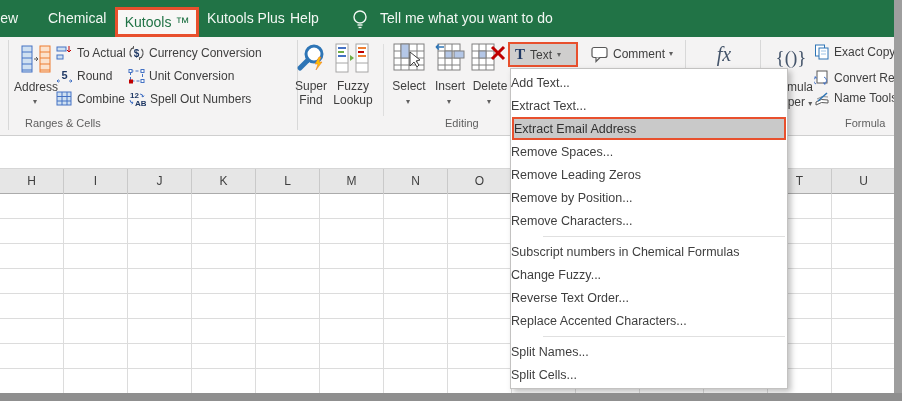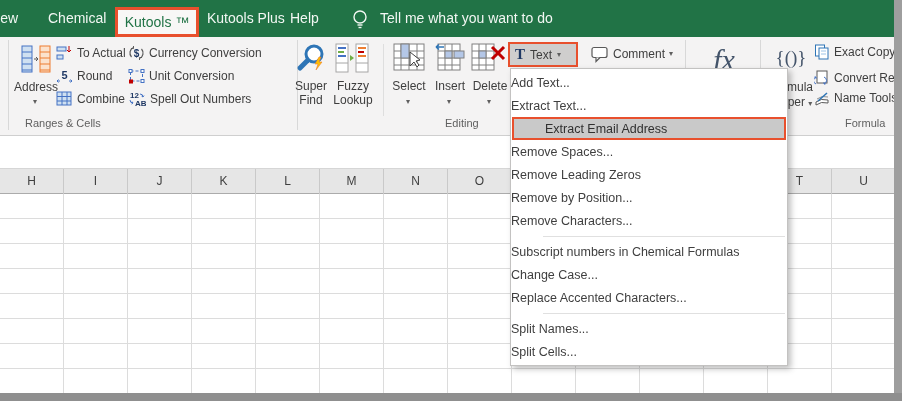--- a/index.html
+++ b/index.html
@@ -23,40 +23,40 @@
   .smallbtn { position:absolute; height:18px; display:flex; align-items:center; gap:4px; font-size:12px; color:#3e3e3e; white-space:nowrap; }
   .caret { font-size:8px; color:#5f5f5f; line-height:8px; }
   .caret-abs { position:absolute; font-size:8px; color:#5f5f5f; }
 
   .textbtn { position:absolute; left:508px; top:5px; width:70px; height:25px; background:#cfcecd;
              border:2px solid #e8502d; display:flex; align-items:center; padding-left:5px; gap:5px; }
   .textbtn .tglyph { font-family:"Liberation Serif", serif; font-weight:bold; font-size:15px; color:#1f3864; line-height:15px; }
   .textbtn .tlabel { font-size:12px; color:#3e3e3e;text-align:center; }
 
   .fxglyph { position:absolute; left:700px; top:6px; width:48px; font-family:"Liberation Serif", serif;
-             font-style:italic; font-size:30px; color:#44546a; text-align:center; }
+             font-style:italic; font-size:20px; color:#44546a; text-align:center; }
   .bracesglyph { position:absolute; left:762px; top:10px; width:58px; font-family:"Liberation Serif", serif;
                  font-size:19px; color:#44546a; text-align:center; }
 
   
   .fxstrip { position:absolute; left:0; top:136px; width:894px; height:33px; background:#ffffff; border-bottom:1px solid #d6d6d6; }
   .colheaders { position:absolute; left:0; top:169px; width:896px; height:25px; background:#e6e6e6;
                 border-bottom:1px solid #ababab; display:flex; }
   .colheaders .col { width:64px; height:25px; line-height:24px; text-align:center; font-size:12px; color:#3f3f3f;
                      border-right:1px solid #c9c9c9; }
   .grid { position:absolute; left:0; top:194px; width:894px; height:199px; background:#ffffff;
           background-image:
             repeating-linear-gradient(to right, transparent 0px, transparent 63px, #dcdcdc 63px, #dcdcdc 64px),
             repeating-linear-gradient(to bottom, transparent 0px, transparent 24px, #dcdcdc 24px, #dcdcdc 25px); }
 
   
   .menu { position:absolute; left:510px; top:68px; width:278px; background:#ffffff; border:1px solid #c3c2c1;
           box-shadow:3px 3px 6px rgba(0,0,0,0.25); z-index:40; padding:2px 0; }
   .mitem { height:23px; display:flex; align-items:center; font-size:12.5px; color:#3f3f3f; white-space:nowrap; }
-  .mitem.hl { background:#c9c9c9; border:2px solid #e8502d; margin:0 1px; padding-left:31px; color:#303030; }
+  .mitem.hl { background:#c9c9c9; border:2px solid #e8502d; margin:0 1px; color:#303030; }
   .msep { border-top:1px solid #e0e0e0; margin:4px 2px 3px 32px; height:0; }
 
   
   .border-right  { position:absolute; left:894px; top:0; width:8px; height:401px; background:#9e9e9e; z-index:50; }
   .border-bottom { position:absolute; left:0; top:393px; width:902px; height:8px; background:#8f8f8f; z-index:50; }
 
   svg { display:block; }
 </style>
 </head>
 <body>
@@ -344,21 +344,22 @@
   <div class="menu">
     <div class="mitem">Add Text...</div>
     <div class="mitem">Extract Text...</div>
     <div class="mitem hl">Extract Email Address</div>
     <div class="mitem">Remove Spaces...</div>
     <div class="mitem">Remove Leading Zeros</div>
     <div class="mitem">Remove by Position...</div>
     <div class="mitem">Remove Characters...</div>
     <div class="msep"></div>
     <div class="mitem">Subscript numbers in Chemical Formulas</div>
-    <div class="mitem">Change Case...</div>
+    <div class="mitem">Change Fuzzy...</div>
+    <div class="mitem">Reverse Text Order...</div>
     <div class="mitem">Replace Accented Characters...</div>
     <div class="msep"></div>
     <div class="mitem">Split Names...</div>
     <div class="mitem">Split Cells...</div>
   </div>
 
   <div class="border-right"></div>
   <div class="border-bottom"></div>
 
 </div>

